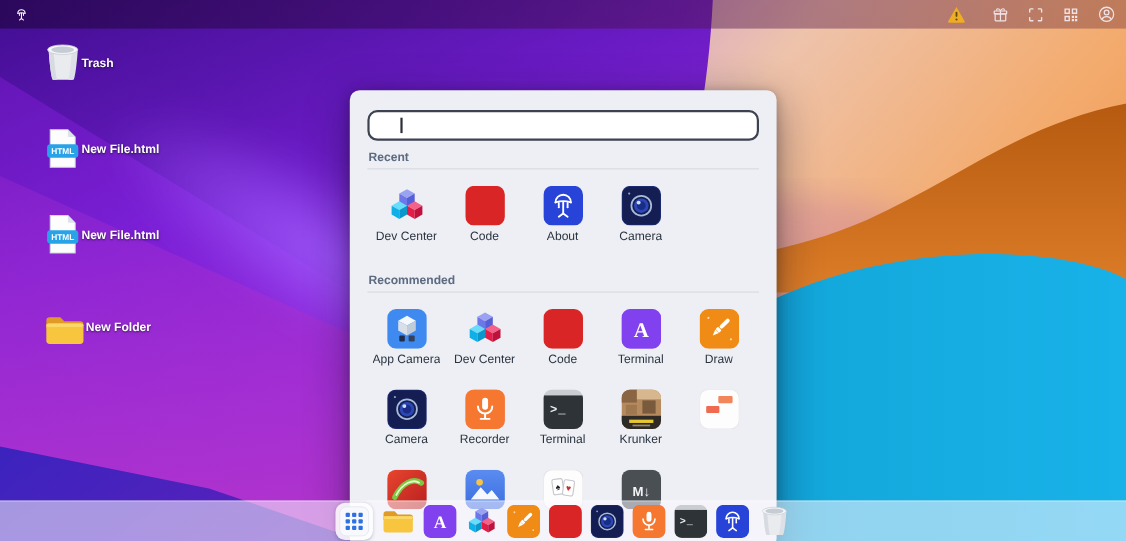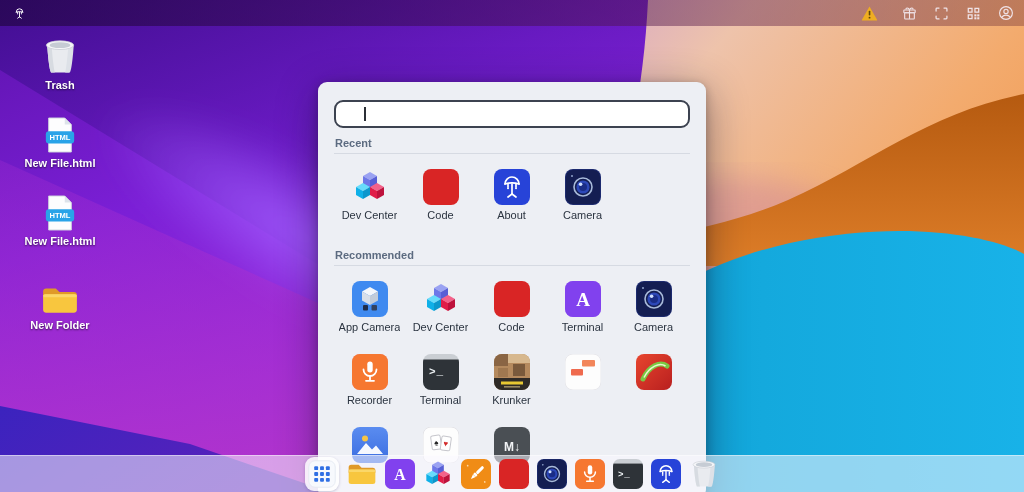--- a/index.html
+++ b/index.html
@@ -13,23 +13,23 @@
   
   #topbar{position:absolute;top:0;left:0;right:0;height:26px;z-index:30;
     display:flex;align-items:center;padding:0 10px;box-sizing:border-box;
     background:linear-gradient(90deg,rgba(28,4,56,.60) 0%,rgba(52,10,78,.52) 38%,rgba(92,28,72,.44) 72%,rgba(120,56,58,.42) 100%);}
   .tb-logo{width:18px;height:18px;display:flex;align-items:center;justify-content:center;}
   #tb-right{margin-left:auto;display:flex;align-items:center;gap:15px;}
   .tb-icon{width:17px;height:17px;display:flex;align-items:center;justify-content:center;opacity:.95;cursor:pointer;}
   .tb-icon.warn{margin-right:8px;}
 
   
-  .desk-icon{position:absolute;left:28px;width:64px;z-index:5;display:flex;
-    flex-direction:column;align-items:center;cursor:pointer;}
-  .desk-ic{height:40px;display:flex;align-items:flex-end;justify-content:center;}
+  .desk-icon{position:absolute;left:12px;width:64px;z-index:5;display:flex;
+    flex-direction:row;align-items:center;cursor:pointer;}
+  .desk-ic{height:40px;display:flex;align-items:flex-end;justify-content:center;margin-left:28px;}
   .desk-label{margin-top:3px;font-size:11px;font-weight:700;color:#fff;text-align:center;
     text-shadow:0 1px 2px rgba(0,0,0,.6);line-height:12px;white-space:nowrap;}
 
   
   #launcher{position:absolute;left:318px;top:82px;width:388px;height:416px;z-index:20;
     background:#edeff4;border-radius:9px;overflow:hidden;box-sizing:border-box;
     padding:18px 16px 0 16px;
     box-shadow:0 10px 40px rgba(15,15,40,.45),0 2px 10px rgba(0,0,0,.25);}
   #search-box{height:24px;border:2px solid #3c4250;border-radius:9px;background:#fff;
     display:flex;align-items:center;padding:0 7px;}
@@ -350,20 +350,33 @@
 
   <div class="app">
     <span class="app-ic"><svg viewBox="0 0 36 36">
                   <rect width="36" height="36" rx="8" fill="#8a4bf0"></rect>
                   <rect width="36" height="36" rx="8" fill="#7c3aed" opacity="0.6"></rect>
                   <text x="18" y="25" text-anchor="middle" font-family="Liberation Serif,serif" font-size="19" font-weight="bold" fill="#fff">A</text>
                 </svg></span>
     <span class="app-label">Terminal</span>
   </div>
 
+  <div class="app">
+    <span class="app-ic"><svg viewBox="0 0 36 36">
+                  <rect width="36" height="36" rx="8" fill="#f08c16"></rect>
+                  <g transform="rotate(45 18 18)" fill="#fff">
+                    <rect x="16.2" y="5.5" width="3.6" height="11.5" rx="1.8"></rect>
+                    <rect x="15.7" y="17.5" width="4.6" height="3.2" rx="0.8"></rect>
+                    <path d="M15.7,21 h4.6 l-2.3,5.5 Z"></path>
+                  </g>
+                  <circle cx="8" cy="8" r="1" fill="#ffd9a8"></circle>
+                  <circle cx="28.5" cy="27.5" r="1" fill="#ffd9a8"></circle>
+                </svg></span>
+    <span class="app-label">Draw</span>
+  </div>
 
   <div class="app">
     <span class="app-ic"><svg viewBox="0 0 36 36">
                   <rect width="36" height="36" rx="8" fill="#1c2a6e"></rect>
                   <rect x="1" y="1" width="34" height="34" rx="7" fill="#141e52"></rect>
                   <circle cx="18" cy="18" r="9" fill="none" stroke="#a8bad9" stroke-width="1.6"></circle>
                   <circle cx="18" cy="18" r="6.6" fill="#2c48b8"></circle>
                   <circle cx="18" cy="18" r="4" fill="#1a2d86"></circle>
                   <circle cx="15.6" cy="15.2" r="1.8" fill="#cfe0ff"></circle>
                   <circle cx="7" cy="7" r="1" fill="#8fa3cc"></circle>

